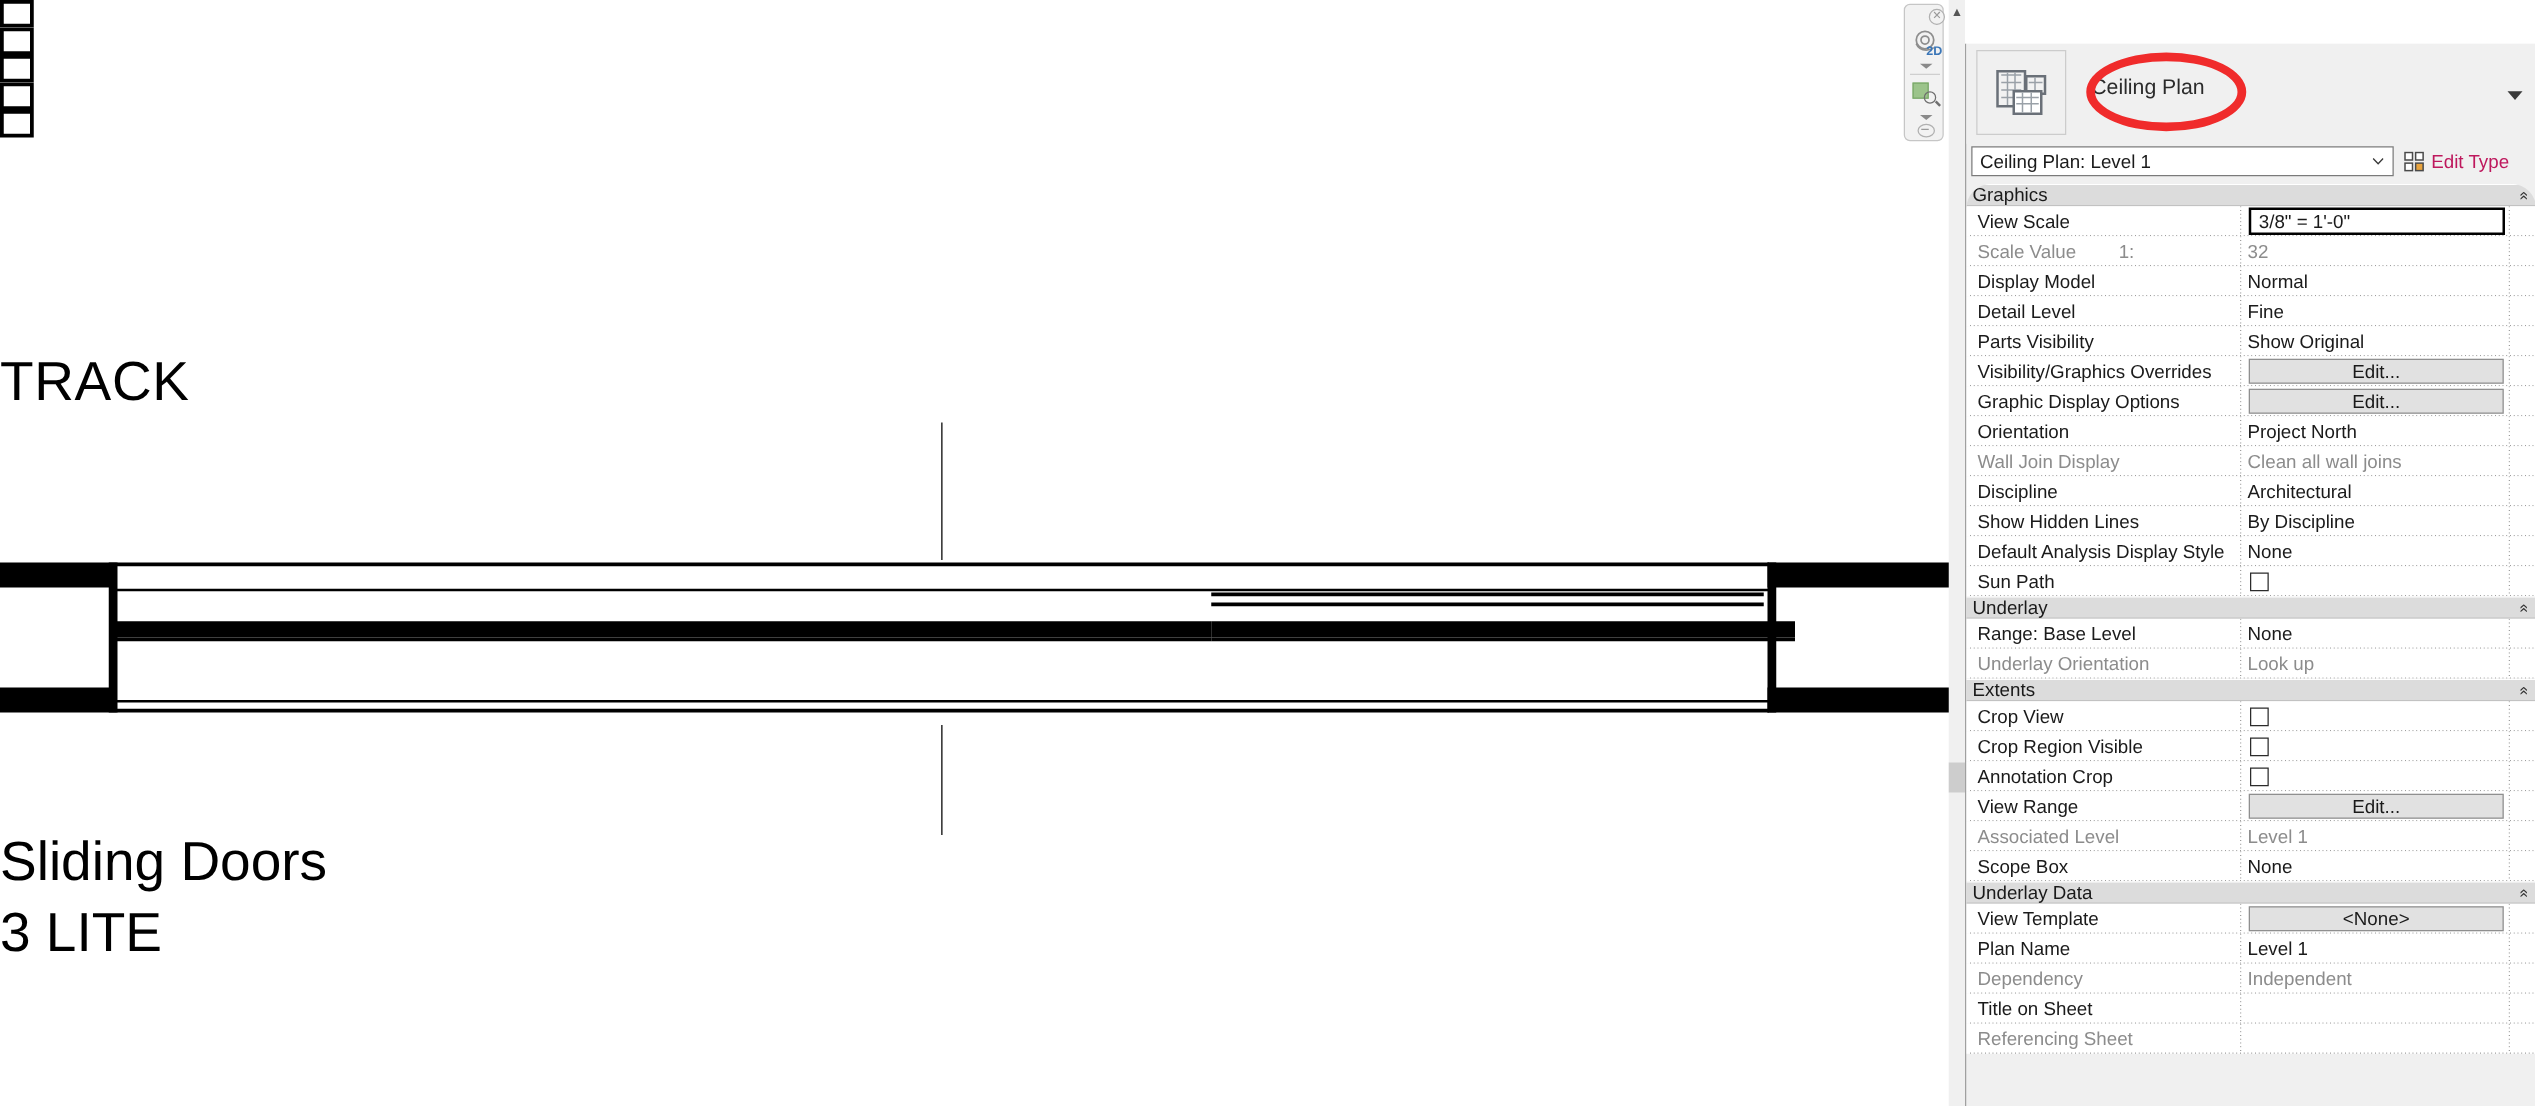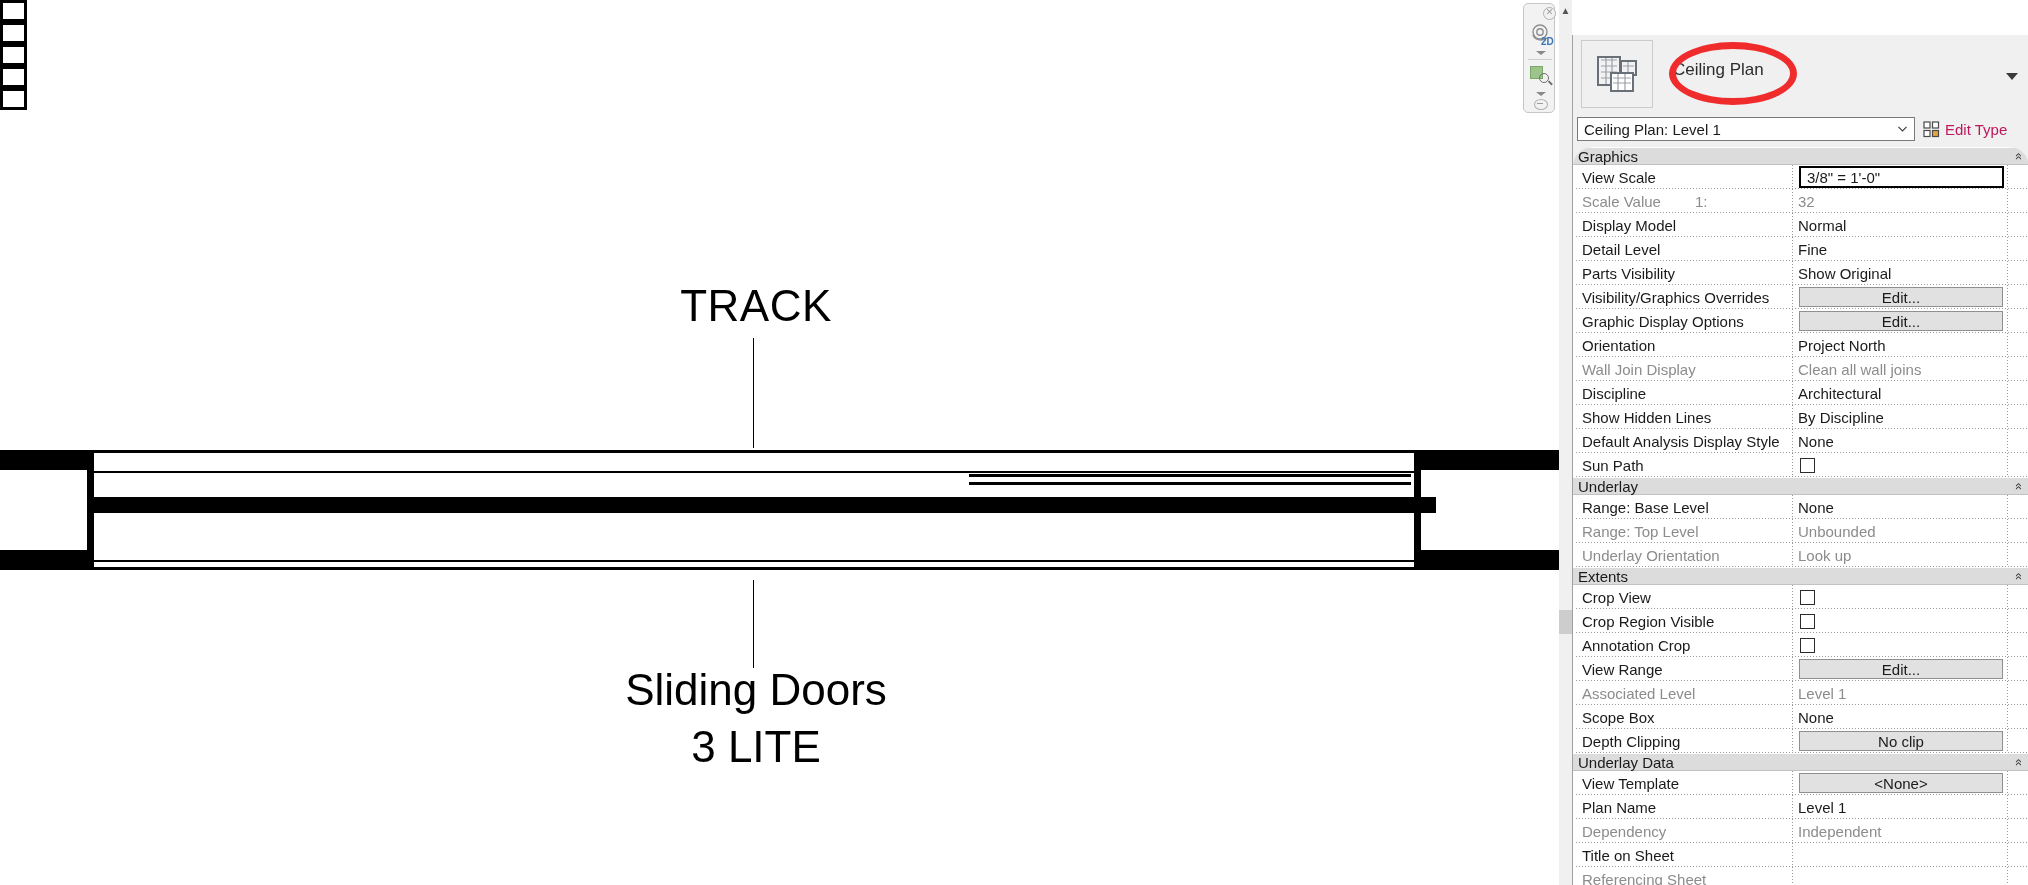--- a/index.html
+++ b/index.html
@@ -23,21 +23,21 @@
     height: 885px;
     background: #ffffff;
     overflow: hidden;
   }
 
   .draw-label {
     position: absolute;
     color: #000000;
     font-family: "Liberation Sans", sans-serif;
     white-space: nowrap;
-    text-align: center;
+    text-align: left;
   }
   #label-track {
     left: 0; top: 281px;
     width: 1512px;
     font-size: 44px;
     letter-spacing: 0.5px;
   }
   #leader-top {
     position: absolute;
     left: 753px;
@@ -671,29 +671,20 @@
         <div class="p-name">
           <span>Range: Base Level</span>
         </div>
         <div class="p-val">
           <span>None</span>
         </div>
         <div class="p-tail"></div>
       </div>
       <div class="p-row dim">
         <div class="p-name">
-          <span>Range: Top Level</span>
-        </div>
-        <div class="p-val">
-          <span>Unbounded</span>
-        </div>
-        <div class="p-tail"></div>
-      </div>
-      <div class="p-row dim">
-        <div class="p-name">
           <span>Underlay Orientation</span>
         </div>
         <div class="p-val">
           <span>Look up</span>
         </div>
         <div class="p-tail"></div>
       </div>
       <div class="grp-row">
         <span class="grp-label">Extents</span>
         <span class="grp-chevron" style="transform: rotate(-90deg); display: inline-block;">»</span>
@@ -745,29 +736,20 @@
       </div>
       <div class="p-row">
         <div class="p-name">
           <span>Scope Box</span>
         </div>
         <div class="p-val">
           <span>None</span>
         </div>
         <div class="p-tail"></div>
       </div>
-      <div class="p-row">
-        <div class="p-name">
-          <span>Depth Clipping</span>
-        </div>
-        <div class="p-val">
-          <div class="val-btn">No clip</div>
-        </div>
-        <div class="p-tail"></div>
-      </div>
       <div class="grp-row">
         <span class="grp-label">Underlay Data</span>
         <span class="grp-chevron" style="transform: rotate(-90deg); display: inline-block;">»</span>
       </div>
       <div class="p-row">
         <div class="p-name">
           <span>View Template</span>
         </div>
         <div class="p-val">
           <div class="val-btn">&lt;None&gt;</div>

